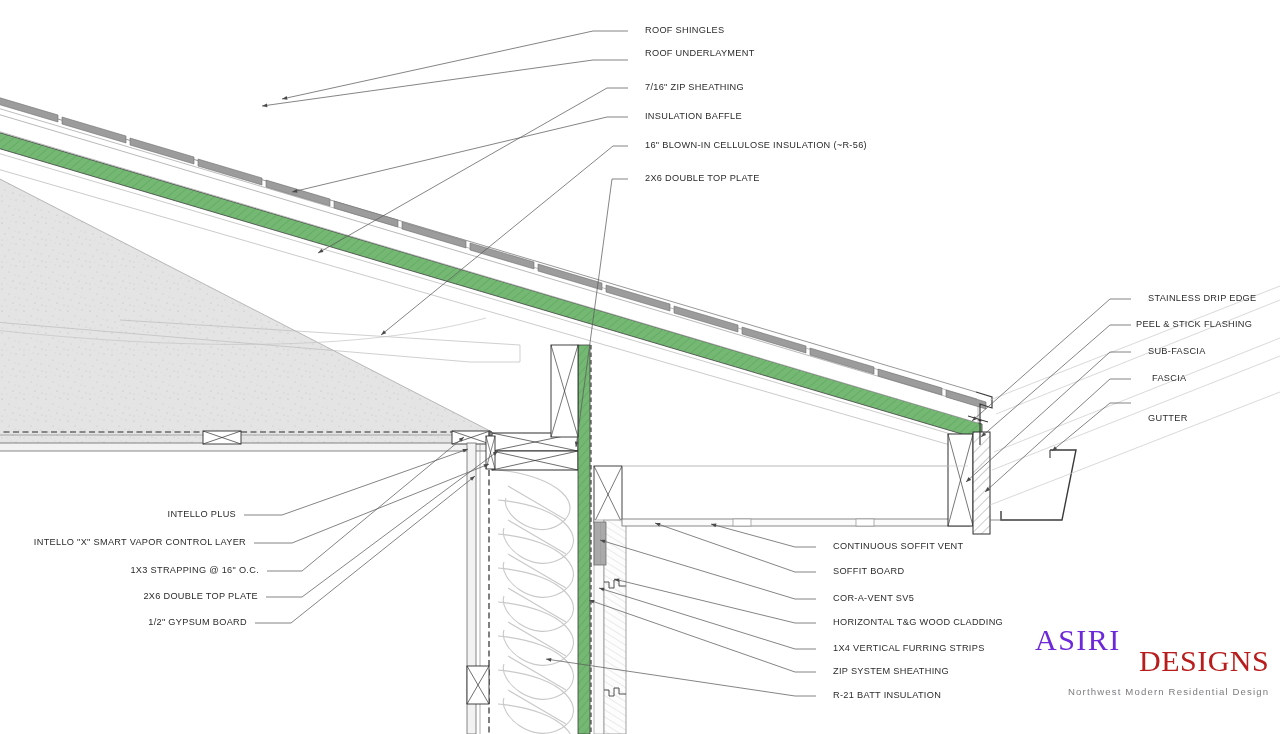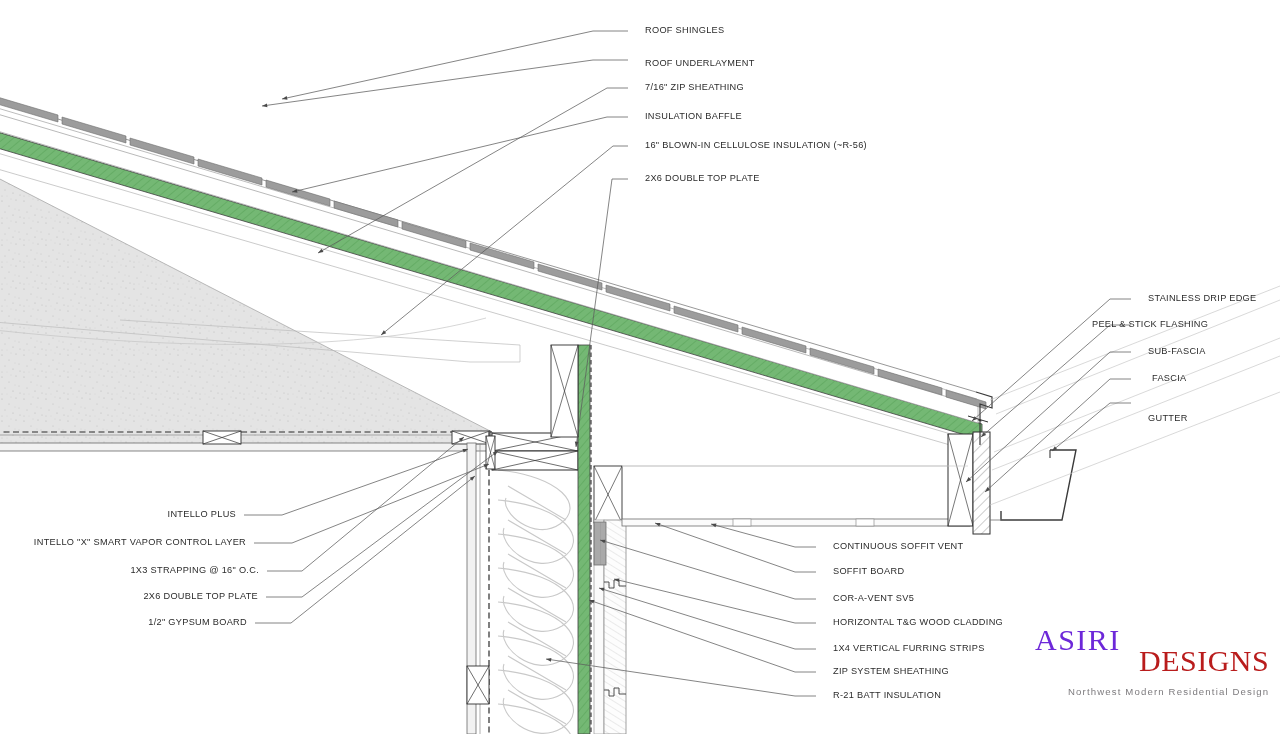--- a/index.html
+++ b/index.html
@@ -281,27 +281,27 @@
         <path d="M 468,449 L 462.4639970176731,448.9483184784736 L 463.734754429322,452.52954391130237 Z"></path>
         <path d="M 489,464 L 483.4664272569165,464.1719671393125 L 484.880798084906,467.69894249518507 Z"></path>
         <path d="M 464,437 L 458.7821031091252,438.85028431226095 L 461.20412051735985,441.77839491027606 Z"></path>
         <path d="M 498,451 L 492.6947911057491,452.58264291246047 L 494.9648280443041,455.6300897614795 Z"></path>
         <path d="M 475,476 L 469.7513924869785,477.7612833884001 L 472.12326543963104,480.7301583767543 Z"></path>
       </g>
   </svg>
 
   <div id="labels">
       <div class="lbl r" style="top: 31px; left: 645px;">ROOF SHINGLES</div>
-      <div class="lbl r" style="top: 64px; left: 645px;">ROOF UNDERLAYMENT</div>
+      <div class="lbl r" style="top: 54px; left: 645px;">ROOF UNDERLAYMENT</div>
       <div class="lbl r" style="top: 88px; left: 645px;">7/16" ZIP SHEATHING</div>
       <div class="lbl r" style="top: 117px; left: 645px;">INSULATION BAFFLE</div>
       <div class="lbl r" style="top: 146px; left: 645px;">16" BLOWN-IN CELLULOSE INSULATION (~R-56)</div>
       <div class="lbl r" style="top: 179px; left: 645px;">2X6 DOUBLE TOP PLATE</div>
       <div class="lbl r" style="top: 299px; left: 1148px;">STAINLESS DRIP EDGE</div>
-      <div class="lbl r" style="top: 325px; left: 1092px;">PEEL &amp; STICK FLASHING</div>
+      <div class="lbl r" style="top: 325px; left: 1136px;">PEEL &amp; STICK FLASHING</div>
       <div class="lbl r" style="top: 352px; left: 1148px;">SUB-FASCIA</div>
       <div class="lbl r" style="top: 379px; left: 1152px;">FASCIA</div>
       <div class="lbl r" style="top: 419px; left: 1148px;">GUTTER</div>
       <div class="lbl r" style="top: 547px; left: 833px;">CONTINUOUS SOFFIT VENT</div>
       <div class="lbl r" style="top: 572px; left: 833px;">SOFFIT BOARD</div>
       <div class="lbl r" style="top: 599px; left: 833px;">COR-A-VENT SV5</div>
       <div class="lbl r" style="top: 623px; left: 833px;">HORIZONTAL T&amp;G WOOD CLADDING</div>
       <div class="lbl r" style="top: 649px; left: 833px;">1X4 VERTICAL FURRING STRIPS</div>
       <div class="lbl r" style="top: 672px; left: 833px;">ZIP SYSTEM SHEATHING</div>
       <div class="lbl r" style="top: 696px; left: 833px;">R-21 BATT INSULATION</div>

